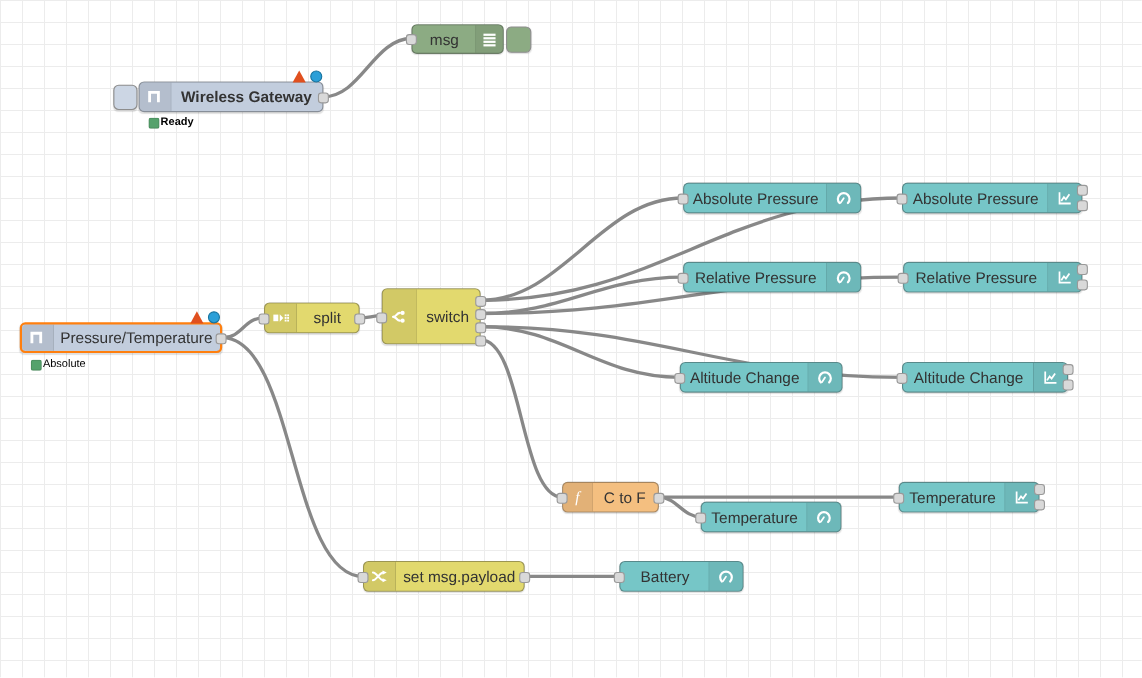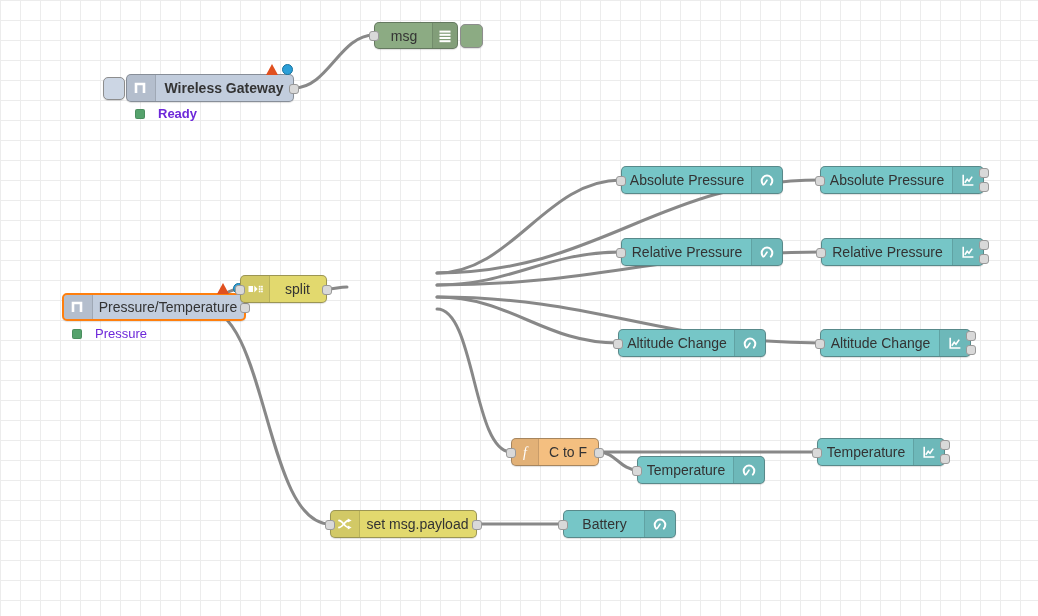--- a/index.html
+++ b/index.html
@@ -29,21 +29,21 @@
     position:absolute;top:0;bottom:0;display:flex;align-items:center;justify-content:center;
     background:rgba(0,0,0,0.07);
   }
   .strip.left{left:0;border-right:1px solid rgba(0,0,0,0.12);border-radius:4px 0 0 4px;}
   .strip.right{right:0;border-left:1px solid rgba(0,0,0,0.12);border-radius:0 4px 4px 0;}
   .c-gateway{background:#c2cddd;}
   .c-debug{background:#8cab83;}
   .c-yellow{background:#e2d96e;}
   .c-teal{background:#76c6c7;}
   .c-orange{background:#f4bf80;}
-  .selected{border:2px solid #ff7f0e;margin-left:44px;}
+  .selected{border:2px solid #ff7f0e;}
   .port{
     position:absolute;width:10px;height:10px;box-sizing:border-box;z-index:3;
     background:#d9d9d9;border:1px solid #999;border-radius:3px;
   }
   .port.in{left:-6px;}
   .port.out{right:-6px;}
   .node-button{
     position:absolute;box-sizing:border-box;z-index:2;
     border:1px solid #8d8d8d;border-radius:5px;
     box-shadow:0 1px 1px rgba(0,0,0,0.12);
@@ -51,22 +51,22 @@
   .badge-tri{
     position:absolute;top:-11px;width:0;height:0;z-index:4;
     border-left:6px solid transparent;border-right:6px solid transparent;
     border-bottom:11px solid #e0501f;
   }
   .badge-dot{
     position:absolute;top:-11px;width:11px;height:11px;border-radius:50%;z-index:4;
     background:#2b9fd8;border:1px solid #17739e;box-sizing:border-box;
   }
   .status{
-    position:absolute;display:flex;align-items:center;gap:13px;z-index:2;
-    font-size:13px;color:#6d28d9;white-space:nowrap;
+    position:absolute;display:flex;align-items:center;gap:1px;z-index:2;
+    font-size:10px;color:#000000;white-space:nowrap;
   }
   .status-dot{
     width:10px;height:10px;border-radius:2px;background:#55a26c;
     border:1px solid rgba(0,0,0,0.12);box-sizing:border-box;
   }
   svg.icon{display:block;}
 </style>
 </head>
 <body>
 
@@ -127,21 +127,21 @@
       <svg class="icon" width="16" height="16">
           <path d="M3 13 V4 H11 V13" fill="none" stroke="#fff" stroke-width="2.6"></path>
         </svg>
     </div>
     <span class="label">Pressure/Temperature</span>
     <span class="port out" style="top:8px;"></span>
     <span class="badge-tri" style="right:15px;top:-12px;"></span>
     <span class="badge-dot" style="right:0;top:-12px;"></span>
     <div class="status" style="left:8px;top:31px;">
       <span class="status-dot"></span>
-      <span>Pressure</span>
+      <span>Absolute</span>
     </div>
   </div>
 
   <div class="node c-yellow" style="left:240px;top:275px;width:87px;height:28px;padding-left:28px;">
     <div class="strip left" style="width:28px;">
       <svg class="icon" width="16" height="16">
           <g fill="#fff">
         <rect x="1.5" y="5" width="4.5" height="6"></rect>
         <polygon points="7.3,4.6 7.3,11.4 10.6,8"></polygon>
         <rect x="11.8" y="4.8" width="1.7" height="1.7"></rect>
@@ -151,20 +151,38 @@
         <rect x="11.8" y="9.6" width="1.7" height="1.7"></rect>
             <rect x="14.1" y="9.6" width="1.7" height="1.7"></rect>
       </g>
         </svg>
     </div>
     <span class="label">split</span>
     <span class="port in" style="top:9px;"></span>
     <span class="port out" style="top:9px;"></span>
   </div>
 
+  <div class="node c-yellow" style="left:347px;top:262px;width:90px;height:51px;padding-left:30px;">
+    <div class="strip left" style="width:30px;">
+      <svg class="icon" width="16" height="16">
+        <g stroke="#fff" stroke-width="2" fill="none" stroke-linecap="round">
+          <path d="M2.5 8 C5.5 8 5.5 4.5 8.5 4.5"></path>
+            <path d="M2.5 8 C5.5 8 5.5 11.5 8.5 11.5"></path>
+        </g>
+        <circle cx="11" cy="4.5" r="1.9" fill="#fff"></circle>
+          <circle cx="11" cy="11.5" r="1.9" fill="#fff"></circle>
+      </svg>
+    </div>
+    <span class="label">switch</span>
+    <span class="port in" style="top:21px;"></span>
+    <span class="port out" style="top:6px;"></span>
+    <span class="port out" style="top:18px;"></span>
+    <span class="port out" style="top:30px;"></span>
+    <span class="port out" style="top:42px;"></span>
+  </div>
 
   <div class="node c-teal" style="left:621px;top:166px;width:162px;height:28px;padding-right:30px;">
     <span class="label">Absolute Pressure</span>
     <div class="strip right" style="width:30px;">
       <svg class="icon" width="16" height="16">
         <path d="M4.2 12.6 A5.3 5.3 0 1 1 11.8 12.6" fill="none" stroke="#fff" stroke-width="2" stroke-linecap="round"></path>
         <path d="M5.2 12.4 L8 8.2" stroke="#fff" stroke-width="1.6" stroke-linecap="round"></path>
       </svg>
     </div>
     <span class="port in" style="top:9px;"></span>

